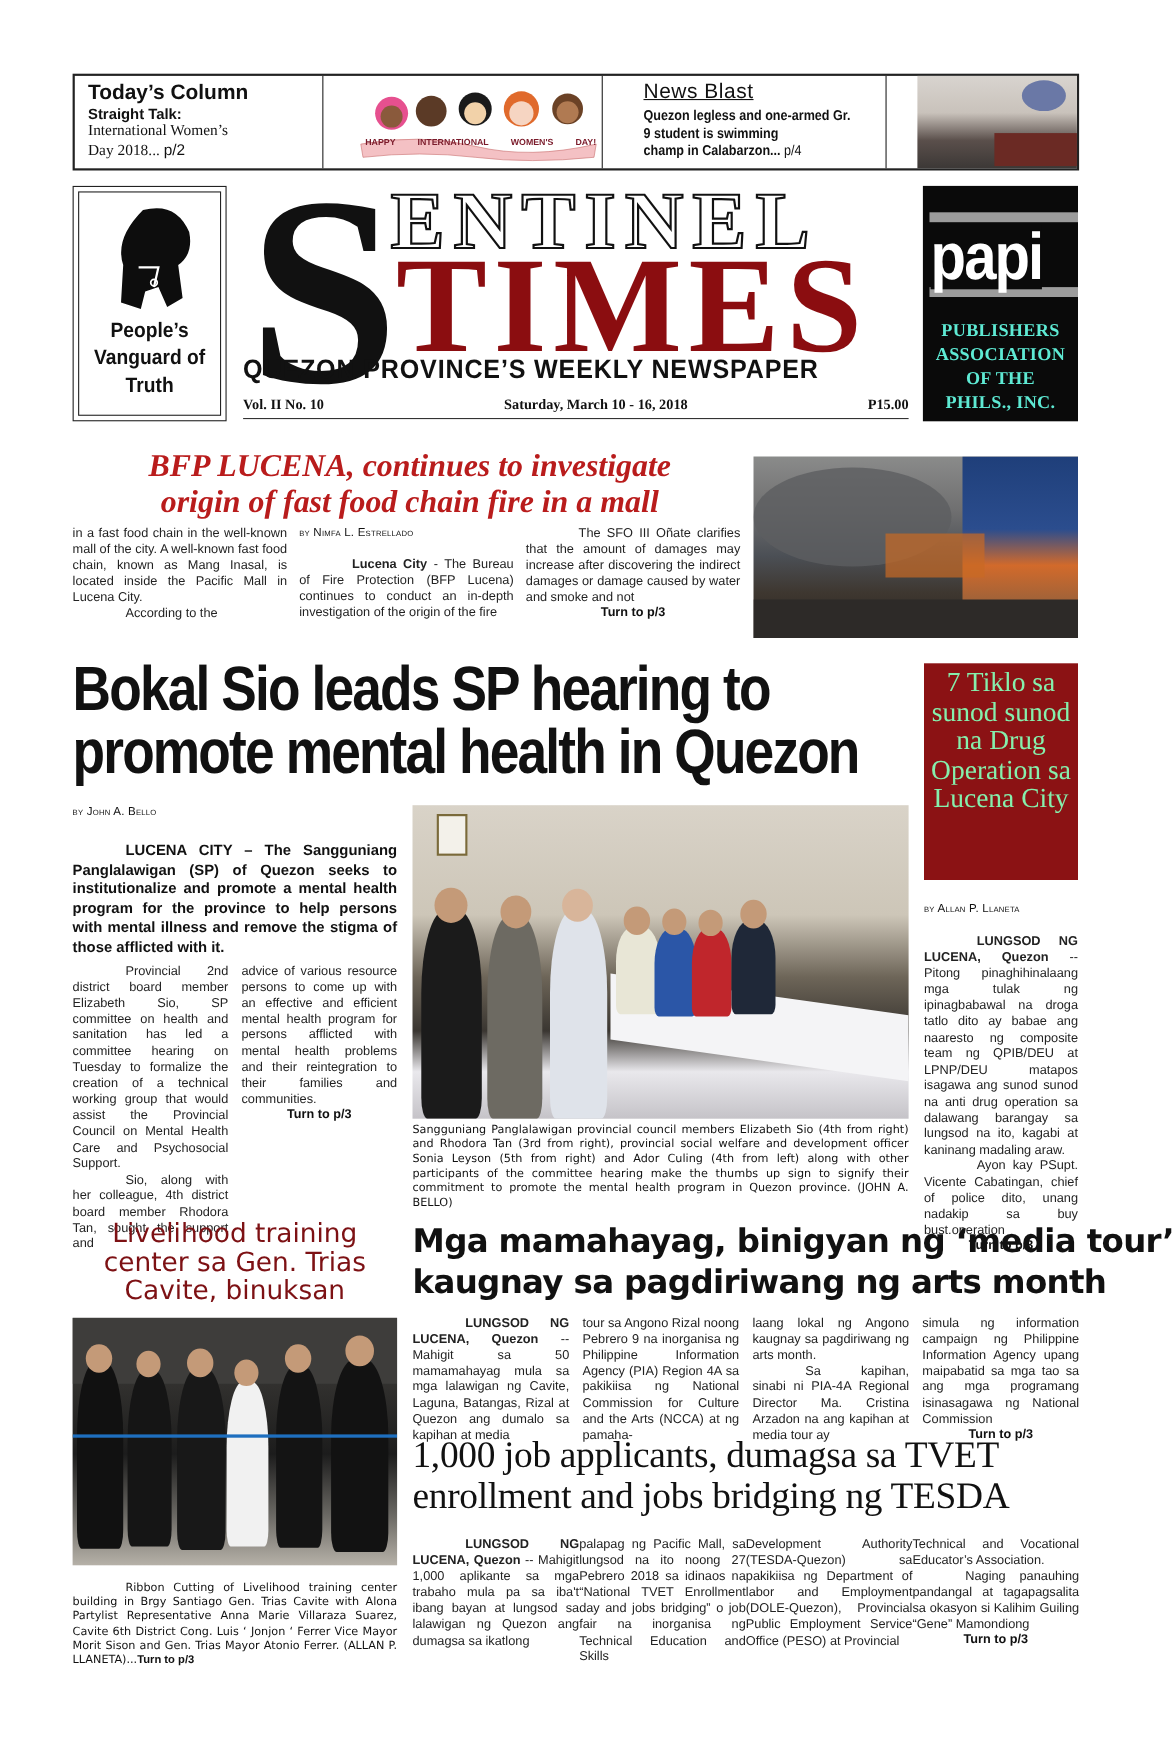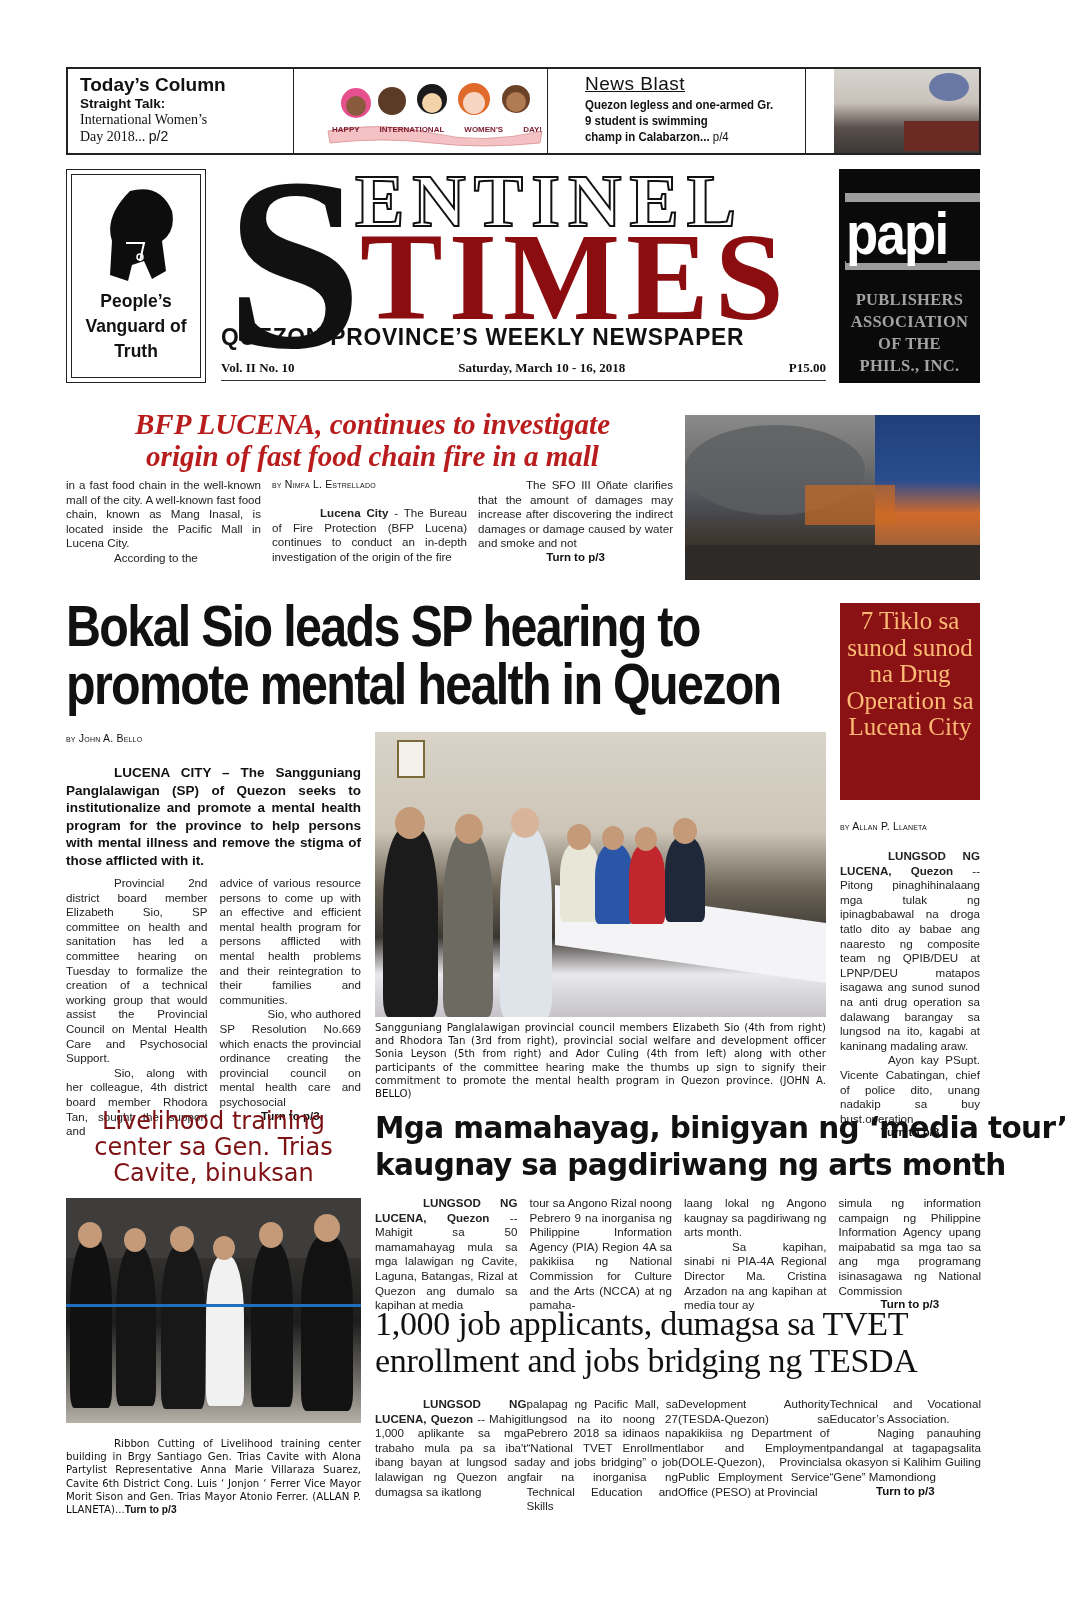--- a/index.html
+++ b/index.html
@@ -21,21 +21,21 @@
   .nb-title { font-size: 19px; text-decoration: underline; margin: 4px 0 2px 9px; letter-spacing: 0.5px; }
   .nb-line { font-weight: bold; font-size: 13px; line-height: 16px; margin-left: 9px; transform: scaleX(0.88); transform-origin: left; white-space: nowrap; }
 
   
   #helmet-box { left: 66px; top: 169px; width: 140px; height: 214px; border: 1.5px solid #222; }
   #helmet-box .inner { position: absolute; inset: 4px; border: 1.5px solid #222; }
   .pvt { position: absolute; bottom: 14px; width: 100%; text-align: center; font-weight: bold; font-size: 19px; line-height: 25px; transform: scaleX(0.92); }
   #papi { left: 839px; top: 169px; width: 141px; height: 214px; background: #0a0a0a; }
   .papi-band { position: absolute; left: 6px; right: 0; height: 9px; background: #9c9c9c; }
   .papi-word { position: absolute; left: 7px; top: 36px; font-weight: bold; font-size: 60px; line-height: 58px; color: #fff; background: #0a0a0a; letter-spacing: -2px; transform: scaleX(0.88); transform-origin: left; }
-  .papi-text { position: absolute; top: 120px; width: 100%; text-align: center; font-family: "Liberation Serif", serif; font-weight: bold; color: #a3a3a3; font-size: 16.5px; line-height: 22px; letter-spacing: 0.3px; }
+  .papi-text { position: absolute; top: 120px; width: 100%; text-align: center; font-family: "Liberation Serif", serif; font-weight: bold; color: #5eead4; font-size: 16.5px; line-height: 22px; letter-spacing: 0.3px; }
 
   #bigS { left: 226px; top: 170px; font-family: "Liberation Serif", serif; font-size: 245px; line-height: 190px; font-weight: bold; color: #111; }
   #sentinel { left: 355px; top: 170px; font-family: "Liberation Serif", serif; font-size: 74px; letter-spacing: 8px; line-height: 62px; color: #fff; -webkit-text-stroke: 2px #111; font-weight: bold; }
   #times { left: 360px; top: 228px; font-family: "Liberation Serif", serif; font-size: 124px; letter-spacing: 6px; line-height: 100px; color: #8b0d10; font-weight: bold; }
   #tagline { left: 221px; top: 323px; font-size: 24px; letter-spacing: 0.8px; font-weight: bold; transform: scaleX(0.95); transform-origin: left; }
   #issue-line { left: 221px; top: 360px; width: 605px; display: flex; justify-content: space-between; font-weight: bold; font-size: 13px; font-family: "Liberation Serif", serif; padding-bottom: 4px; border-bottom: 1.5px solid #333; }
 
   
   #bfp-head { left: 70px; top: 408px; width: 605px; text-align: center; font-family: "Liberation Serif", serif; font-style: italic; font-weight: bold; font-size: 29px; line-height: 32px; color: #b91c1c; }
   #bfp-cols { left: 66px; top: 478px; width: 607px; display: flex; gap: 11px; }
@@ -45,21 +45,21 @@
   
   #bokal-head { left: 66px; top: 597px; width: 770px; font-weight: bold; font-size: 57px; line-height: 58px; letter-spacing: -2px; transform: scaleX(0.85); transform-origin: left; white-space: nowrap; }
   #bokal-byline { left: 66px; top: 732px; }
   #bokal-lead { left: 66px; top: 764px; width: 295px; font-weight: bold; font-size: 13.5px; line-height: 17.5px; text-align: justify; }
   #bokal-cols { left: 66px; top: 876px; width: 295px; display: flex; gap: 12px; }
   #bokal-cols .col { flex: 1; }
   #sp-photo { left: 375px; top: 732px; width: 451px; height: 285px; background: linear-gradient(180deg,#d9d3c8 0%,#cdc6b8 35%,#6d6558 55%,#3a3631 72%,#e9e8ec 85%,#c5c3c8 100%); overflow: hidden; }
   #sp-caption { left: 375px; top: 1021px; width: 451px; font-family: "DejaVu Sans", sans-serif; font-size: 10.2px; line-height: 13.2px; text-align: justify; }
 
   
-  #tiklo-box { left: 840px; top: 603px; width: 140px; height: 197px; background: #8b1214; color: #fdba74; text-align: center; font-family: "Liberation Serif", serif; font-size: 25px; line-height: 26.5px; padding-top: 5px; }
+  #tiklo-box { left: 840px; top: 603px; width: 140px; height: 197px; background: #8b1214; color: #86efac; text-align: center; font-family: "Liberation Serif", serif; font-size: 25px; line-height: 26.5px; padding-top: 5px; }
   #tiklo-byline { left: 840px; top: 820px; }
   #tiklo-text { left: 840px; top: 849px; width: 140px; }
 
   
   #live-head { left: 66px; top: 1108px; width: 295px; text-align: center; font-family: "DejaVu Sans", sans-serif; font-size: 24px; line-height: 26px; color: #7d1114; }
   #live-photo { left: 66px; top: 1198px; width: 295px; height: 225px; background: linear-gradient(180deg,#4a4845 0%,#2f2e2c 30%,#1c1c1c 55%,#6b6964 80%,#b6b1a8 100%); overflow: hidden; }
   #live-caption { left: 66px; top: 1437px; width: 295px; font-family: "DejaVu Sans", sans-serif; font-size: 10.2px; line-height: 13.2px; text-align: justify; }
 
   
   #media-head { left: 375px; top: 1110px; width: 610px; font-family: "DejaVu Sans", sans-serif; font-weight: bold; font-size: 29.5px; line-height: 37px; letter-spacing: -0.6px; white-space: nowrap; }
@@ -184,21 +184,20 @@
 </div>
 <div id="bokal-byline" class="abs byline">by John A. Bello</div>
 <div id="bokal-lead" class="abs indent">LUCENA CITY – The Sangguniang Panglalawigan (SP) of Quezon seeks to institutionalize and promote a mental health program for the province to help persons with mental illness and remove the stigma of those afflicted with it.</div>
 <div id="bokal-cols" class="abs">
   <div class="col">
     <div class="body-text indent">Provincial 2nd district board member Elizabeth Sio, SP committee on health and sanitation has led a committee hearing on Tuesday to formalize the creation of a technical working group that would assist the Provincial Council on Mental Health Care and Psychosocial Support.</div>
     <div class="body-text indent">Sio, along with her colleague, 4th district board member Rhodora Tan, sought the support and</div>
   </div>
   <div class="col">
     <div class="body-text">advice of various resource persons to come up with an effective and efficient mental health program for persons afflicted with mental health problems and their reintegration to their families and communities.</div>
-    <div class="body-text indent">Sio, who authored SP Resolution No.669 which enacts the provincial ordinance creating the provincial council on mental health care and psychosocial</div>
     <div class="turn">Turn to p/3</div>
   </div>
 </div>
 <div id="sp-photo" class="abs">
   <div class="abs" style="left:22px; top:8px; width:28px; height:38px; background:#f3f1ea; border:2px solid #7a6a3a;"></div>
   <div class="abs" style="left:180px; top:172px; width:271px; height:60px; background:#f4f4f6; transform:skewY(8deg);"></div>
   <div class="person" style="left:8px; top:95px; width:55px; height:190px; background:#1b1b1b;"></div>
   <div class="head" style="left:20px; top:75px; width:30px; height:32px;"></div>
   <div class="person" style="left:68px; top:100px; width:50px; height:185px; background:#6d6a62;"></div>
   <div class="head" style="left:80px; top:82px; width:28px; height:30px;"></div>

